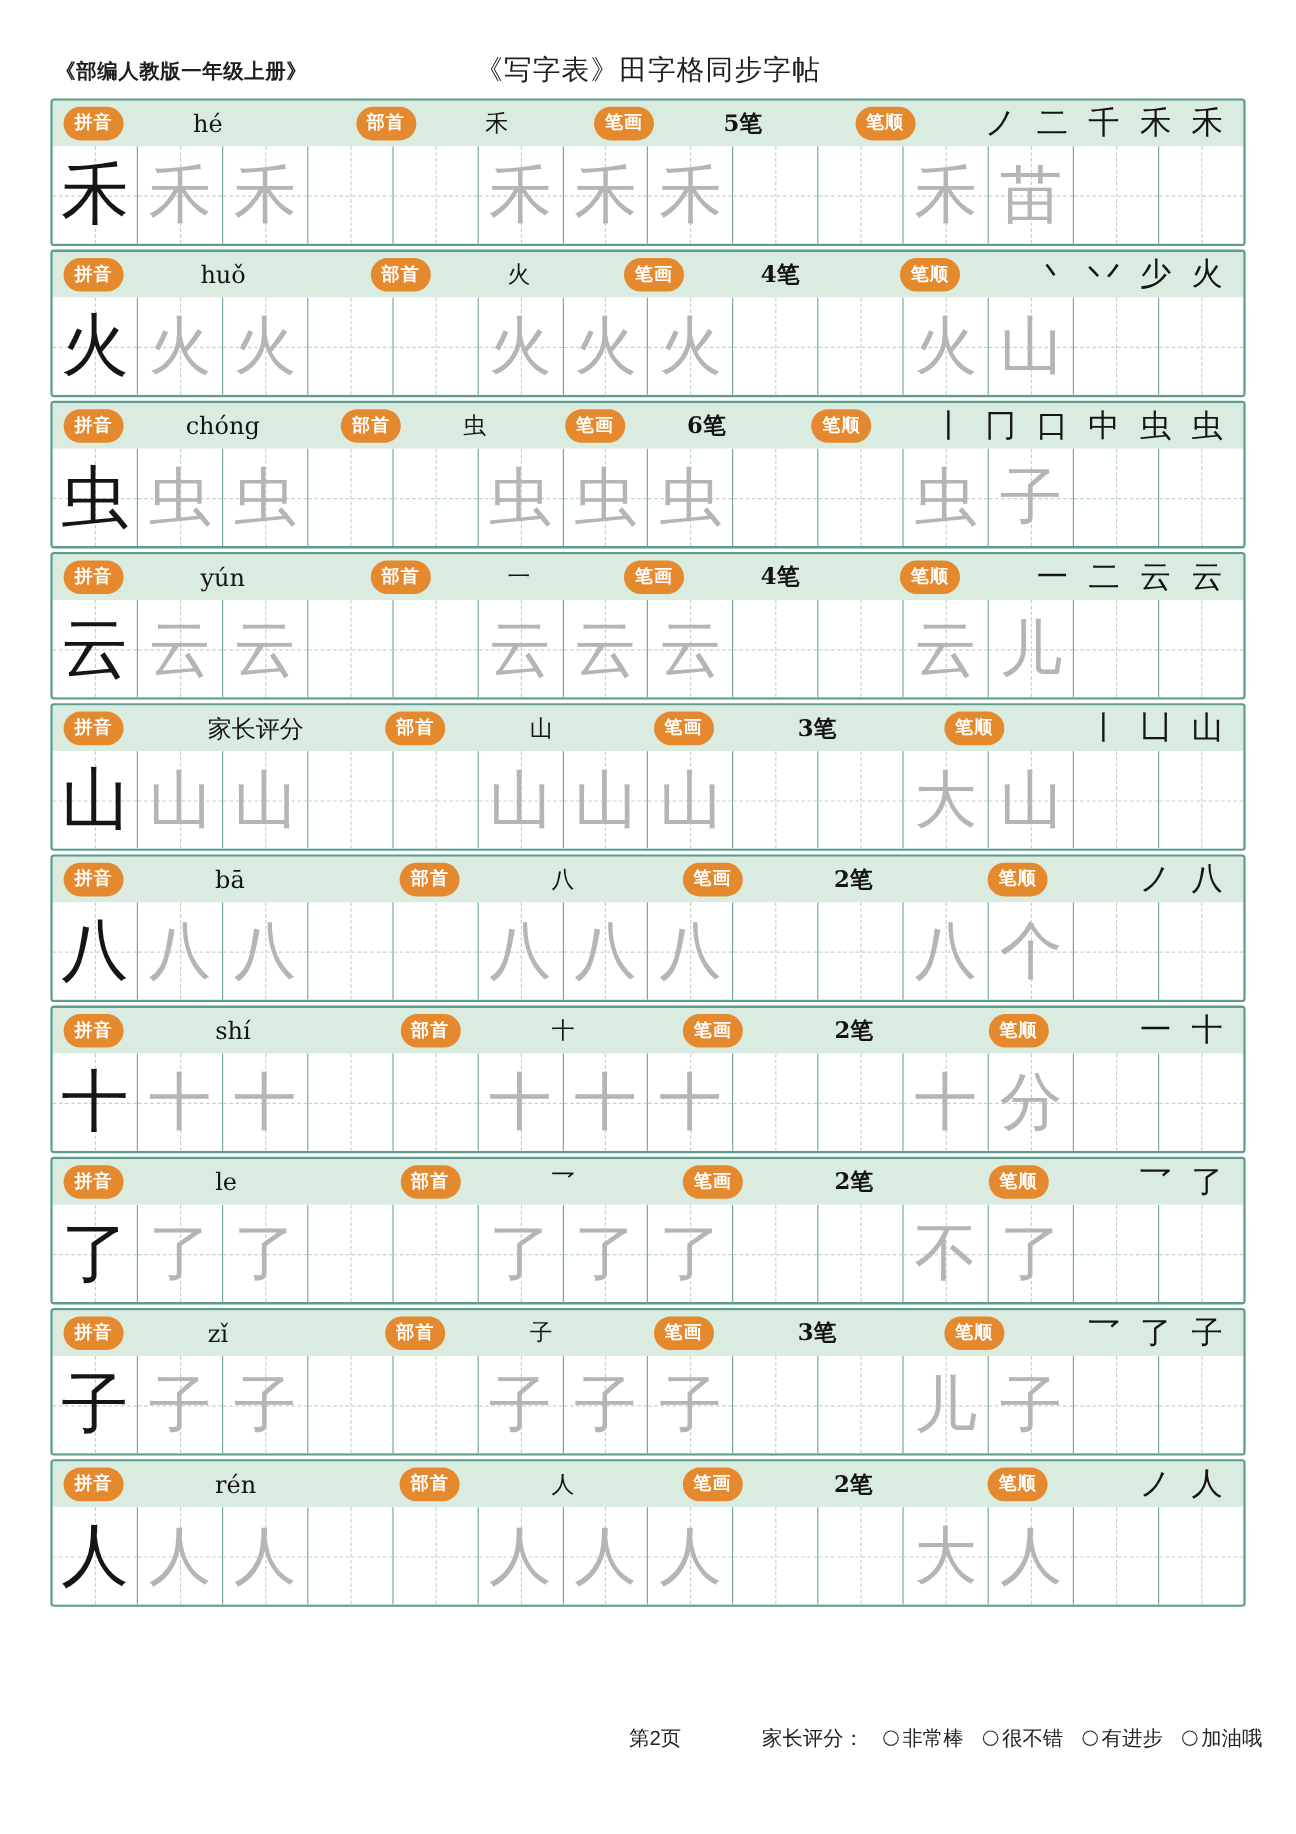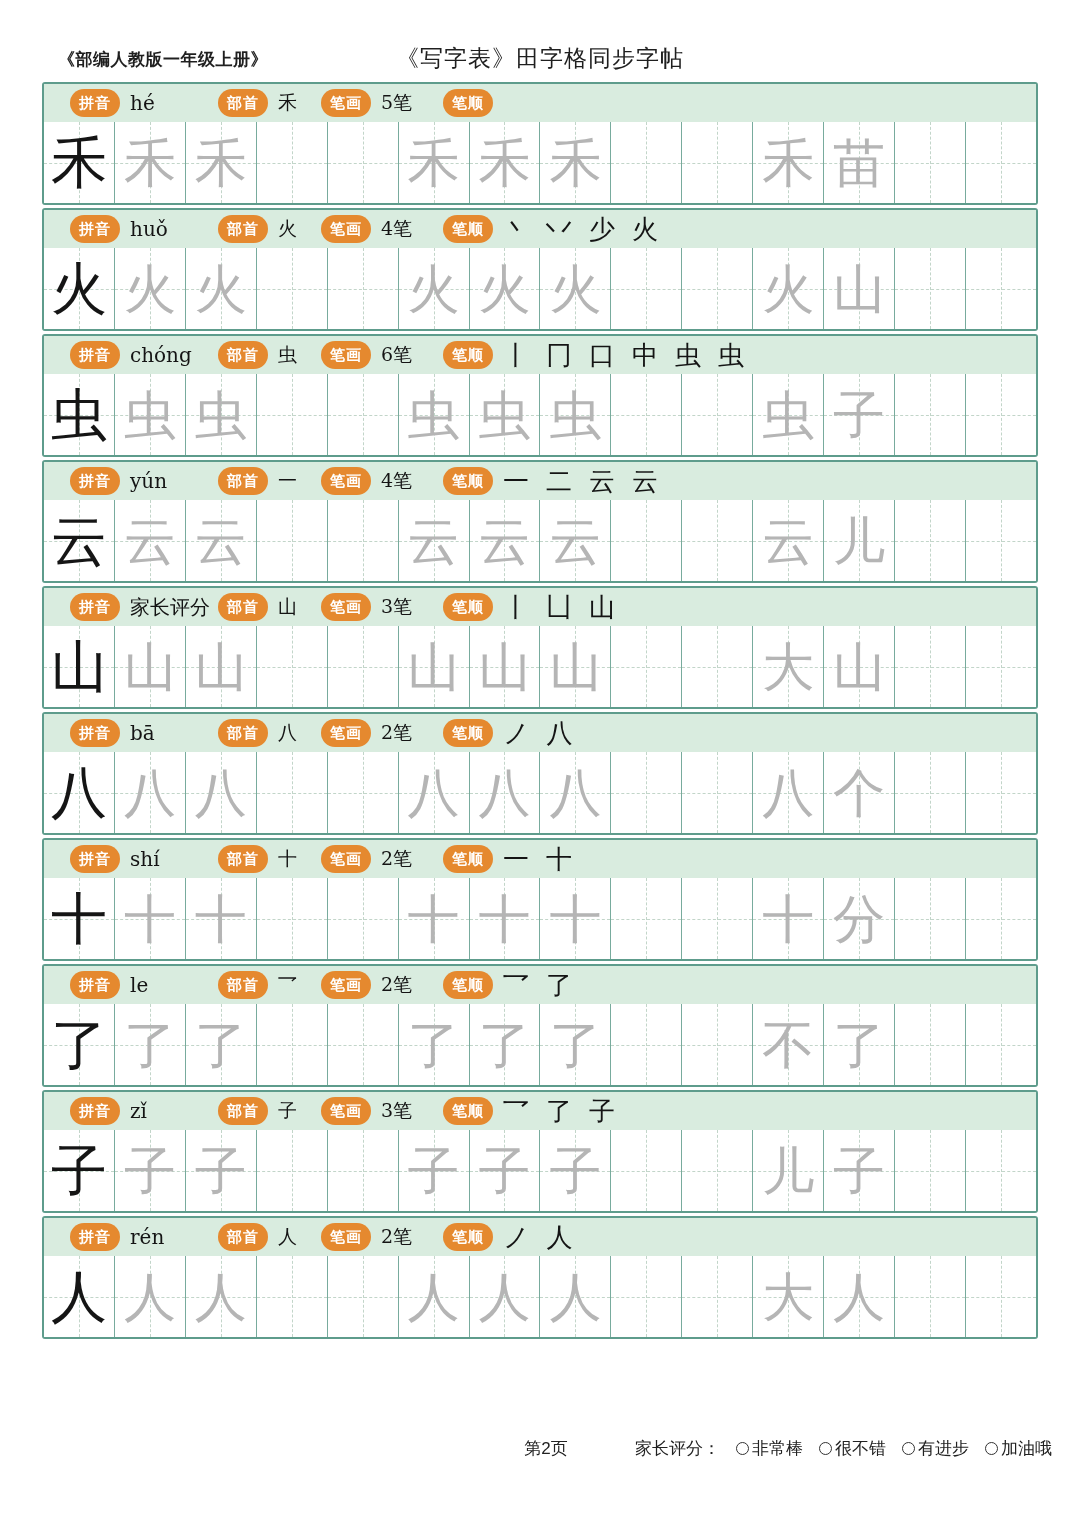--- a/index.html
+++ b/index.html
@@ -8,21 +8,21 @@
     font-family: "Liberation Sans", sans-serif;
     color: #1f1f1f;
     position: relative;
     height: 1528px;
   }
   .page { padding: 40px 42px 0 42px; }
 
   
   .top { position: relative; height: 42px; }
   .edition {
-    position: absolute; left: 16px; top: 8px;
+    position: absolute; left: 4px; top: 8px;
     font-size: 17px; font-weight: bold; letter-spacing: 0.5px;
   }
   .title {
     text-align: center; font-size: 23px; font-weight: normal;
     padding-top: 3px; letter-spacing: 1px;
   }
   .info-line {
     text-align: center; font-size: 17px; margin: 10px 0 16px 0;
     white-space: nowrap;
   }
@@ -34,34 +34,34 @@
   }
 
   
   .char-block {
     border: 2px solid #5e9c8c; border-radius: 3px;
     margin-bottom: 3px; background: #ffffff;
   }
   .block-header {
     height: 38px; background: #d9ecdf;
     display: flex; align-items: center;
-    padding-left: 26px; overflow: hidden;
+    padding-left: 9px; overflow: hidden; justify-content: space-between;
   }
   .badge {
     background: #e5892f; color: #ffffff; font-weight: bold;
     font-size: 15px; line-height: 1; padding: 6px 9px 7px 9px;
     border-radius: 14px; letter-spacing: 1px; flex: 0 0 auto;
   }
   .hval {
     font-family: "DejaVu Serif", "Liberation Serif", serif;
     font-size: 19px; color: #141414; margin-left: 10px;
   }
   .v-pinyin { width: 88px; font-size: 20px; }
   .v-radical { width: 43px; text-align: left; }
-  .v-count { width: 62px; }
+  .v-count { width: 62px; font-weight: bold; }
   .stroke-seq { margin-left: 10px; white-space: nowrap; }
   .stroke-glyph {
     font-family: "DejaVu Serif", "Liberation Serif", serif;
     font-size: 26px; color: #141414; display: inline-block;
     margin-right: 17px; line-height: 38px;
   }
 
   .grid { display: flex; height: 81px; background: #ffffff; }
   .cell {
     flex: 1 1 0; position: relative;
@@ -115,20 +115,21 @@
   <div id="rows">
       <div class="char-block">
         <div class="block-header">
           <span class="badge">拼音</span>
           <span class="hval v-pinyin">hé</span>
           <span class="badge">部首</span>
           <span class="hval v-radical">禾</span>
           <span class="badge">笔画</span>
           <span class="hval v-count">5笔</span>
           <span class="badge">笔顺</span>
+          <span class="stroke-seq"><span class="stroke-glyph">ノ</span><span class="stroke-glyph">二</span><span class="stroke-glyph">千</span><span class="stroke-glyph">禾</span><span class="stroke-glyph">禾</span></span>
         </div>
         <div class="grid">
           <div class="cell">
             <span class="glyph main">禾</span>
           </div>
           <div class="cell">
             <span class="glyph trace">禾</span>
           </div>
           <div class="cell">
             <span class="glyph trace">禾</span>

